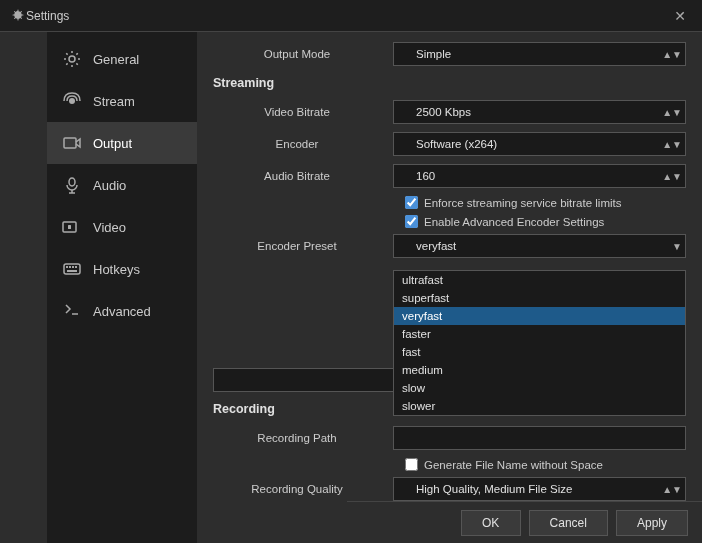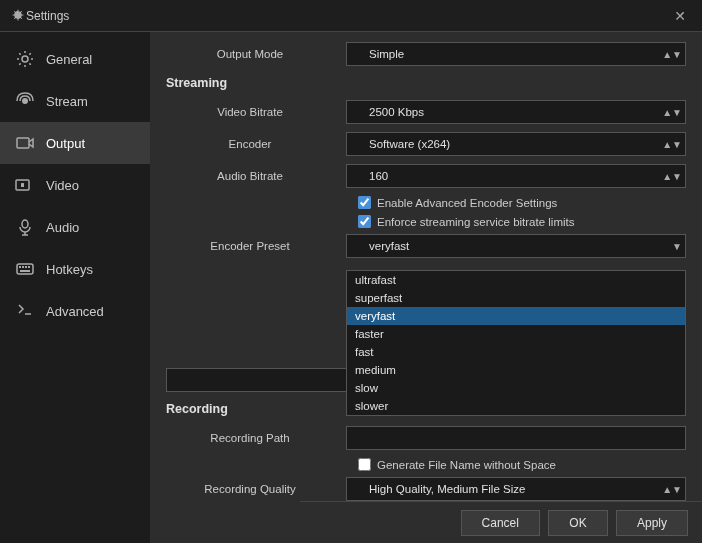--- a/index.html
+++ b/index.html
@@ -45,20 +45,21 @@
       cursor: pointer;
       display: flex;
       align-items: center;
       justify-content: center;
     }
 
     
     .main-container {
       display: flex;
       height: 511px;
+      margin-left: 47px;
     }
 
     
     .sidebar {
       width: 150px;
       background: #1c1c1c;
       padding: 6px 0;
       flex-shrink: 0;
     }
     .sidebar-item {
@@ -269,37 +270,37 @@
           <rect x="2" y="5" width="12" height="10" rx="1" stroke="#aaa" stroke-width="1.5"></rect>
           <path d="M14 9l4-3v8l-4-3" stroke="#aaa" stroke-width="1.5" fill="none"></path>
         </svg>
       </span>
       <span>Output</span>
     </div>
 
     <div class="sidebar-item">
       <span class="sidebar-icon">
         <svg width="20" height="20" viewBox="0 0 20 20" fill="none">
-          <rect x="1" y="5" width="13" height="10" rx="1" stroke="#aaa" stroke-width="1.5"></rect>
-          <rect x="6" y="8" width="3" height="4" rx="0.5" fill="#aaa"></rect>
-        </svg>
-      </span>
-      <span>Video</span>
-    </div>
-
-    <div class="sidebar-item">
-      <span class="sidebar-icon">
-        <svg width="20" height="20" viewBox="0 0 20 20" fill="none">
           <ellipse cx="10" cy="7" rx="3" ry="4" stroke="#aaa" stroke-width="1.5"></ellipse>
           <path d="M5 10a5 5 0 0 0 10 0" stroke="#aaa" stroke-width="1.5" fill="none"></path>
           <line x1="10" y1="15" x2="10" y2="18" stroke="#aaa" stroke-width="1.5"></line>
           <line x1="7" y1="18" x2="13" y2="18" stroke="#aaa" stroke-width="1.5"></line>
         </svg>
       </span>
       <span>Audio</span>
+    </div>
+
+    <div class="sidebar-item">
+      <span class="sidebar-icon">
+        <svg width="20" height="20" viewBox="0 0 20 20" fill="none">
+          <rect x="1" y="5" width="13" height="10" rx="1" stroke="#aaa" stroke-width="1.5"></rect>
+          <rect x="6" y="8" width="3" height="4" rx="0.5" fill="#aaa"></rect>
+        </svg>
+      </span>
+      <span>Video</span>
     </div>
 
     <div class="sidebar-item">
       <span class="sidebar-icon">
         <svg width="20" height="20" viewBox="0 0 20 20" fill="none">
           <rect x="2" y="5" width="16" height="10" rx="2" stroke="#aaa" stroke-width="1.5"></rect>
           <rect x="4" y="7" width="2" height="2" fill="#aaa" rx="0.3"></rect>
           <rect x="7" y="7" width="2" height="2" fill="#aaa" rx="0.3"></rect>
           <rect x="10" y="7" width="2" height="2" fill="#aaa" rx="0.3"></rect>
           <rect x="13" y="7" width="2" height="2" fill="#aaa" rx="0.3"></rect>
@@ -374,26 +375,26 @@
               <option>192</option>
               <option>320</option>
             </select>
             <span class="select-arrow">▲▼</span>
           </div>
         </div>
       </div>
 
       <div class="checkbox-row">
         <input type="checkbox" checked="" style="">
-        <span class="checkbox-label">Enable Advanced Encoder Settings</span>
+        <span class="checkbox-label">Enforce streaming service bitrate limits</span>
       </div>
 
       <div class="checkbox-row">
         <input type="checkbox" checked="" style="">
-        <span class="checkbox-label">Enforce streaming service bitrate limits</span>
+        <span class="checkbox-label">Enable Advanced Encoder Settings</span>
       </div>
 
       <div class="form-row encoder-preset-row">
         <div class="form-label">Encoder Preset</div>
         <div class="form-control" style="position:relative;">
           <div class="select-wrapper">
             <select class="select-box">
               <option>veryfast</option>
             </select>
             <span class="select-arrow">▼</span>
@@ -440,18 +441,18 @@
               <option>High Quality, Medium File Size</option>
             </select>
             <span class="select-arrow">▲▼</span>
           </div>
         </div>
       </div>
 
     </div>
 
     <div class="bottom-bar">
+      <button class="btn">OK</button>
       <button class="btn">Cancel</button>
-      <button class="btn">OK</button>
       <button class="btn primary">Apply</button>
     </div>
   </div>
 </div>
 
 </body></html>

